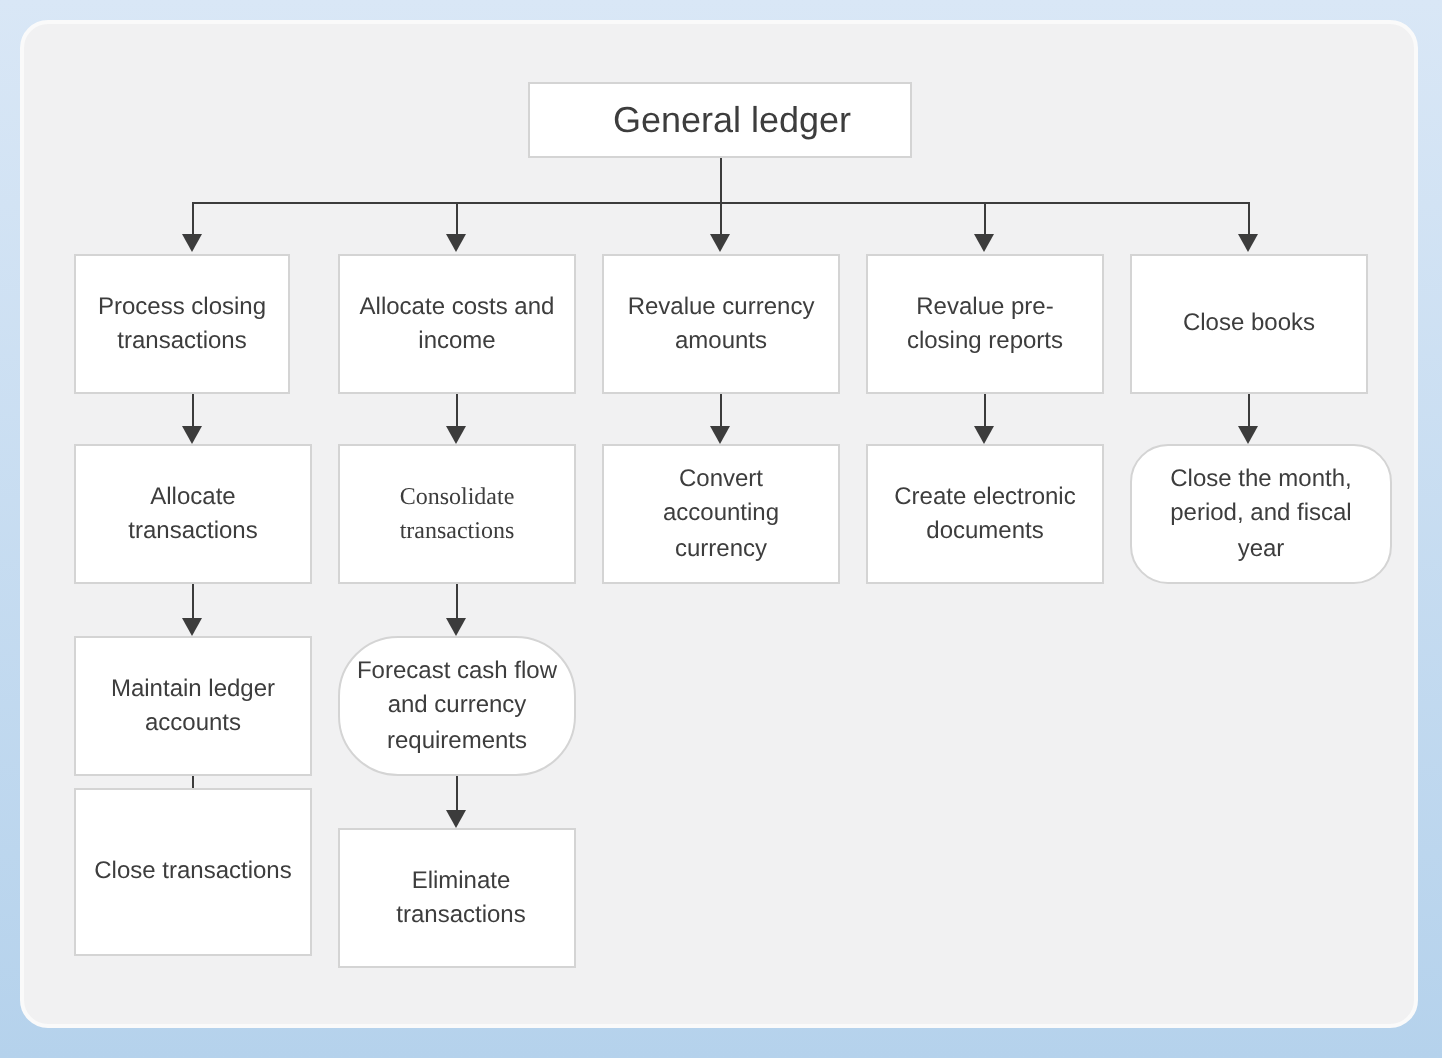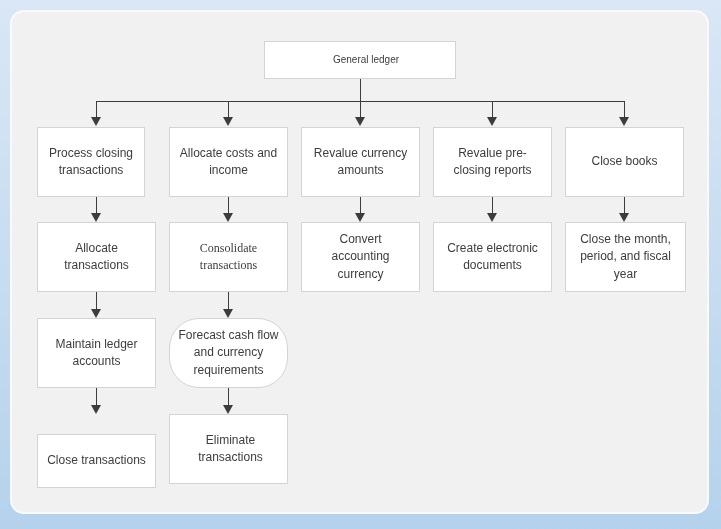--- a/index.html
+++ b/index.html
@@ -37,21 +37,21 @@
     border: 1px solid var(--node-border);
     color: var(--text);
     font-size: 12px;
     line-height: 1.45;
     display: flex;
     align-items: center;
     justify-content: center;
     text-align: center;
     padding: 2px 8px;
   }
-  .node.root { font-size: 10px; padding-left: 20px; }
+  .node.root { font-size: 18px; padding-left: 20px; }
   .hline {
     position: absolute;
     height: 1px;
     background: var(--connector);
   }
   .arrow {
     position: absolute;
     width: 11px;
   }
   .arrow::before {
@@ -115,36 +115,36 @@
   </div>
   <div class="node" style="left:169px; top:222px; width:119px; height:70px;font-family:Liberation Serif, serif;">
     <span>Consolidate transactions</span>
   </div>
   <div class="node" style="left:301px; top:222px; width:119px; height:70px;">
     <span>Convert accounting currency</span>
   </div>
   <div class="node" style="left:433px; top:222px; width:119px; height:70px;">
     <span>Create electronic documents</span>
   </div>
-  <div class="node" style="left:565px; top:222px; width:121px; height:70px;">
+  <div class="node" style="left:565px; top:222px; width:131px; height:70px;border-radius:19px;">
     <span>Close the month, period, and fiscal year</span>
   </div>
 
   <div class="arrow" style="left:91px;  top:292px; height:26px;"></div>
   <div class="arrow" style="left:223px; top:292px; height:26px;"></div>
 
   <div class="node" style="left:37px; top:318px; width:119px; height:70px;">
     <span>Maintain ledger accounts</span>
   </div>
   <div class="node" style="left:169px; top:318px; width:119px; height:70px;border-radius:30px;">
     <span>Forecast cash flow and currency requirements</span>
   </div>
 
   <div class="arrow" style="left:91px;  top:388px; height:26px;"></div>
   <div class="arrow" style="left:223px; top:388px; height:26px;"></div>
 
-  <div class="node" style="left:37px; top:434px; width:119px; height:54px;">
+  <div class="node" style="left:37px; top:394px; width:119px; height:84px;">
     <span>Close transactions</span>
   </div>
   <div class="node" style="left:169px; top:414px; width:119px; height:70px;padding-left:12px;">
     <span>Eliminate transactions</span>
   </div>
 </div>
 
 </body></html>

